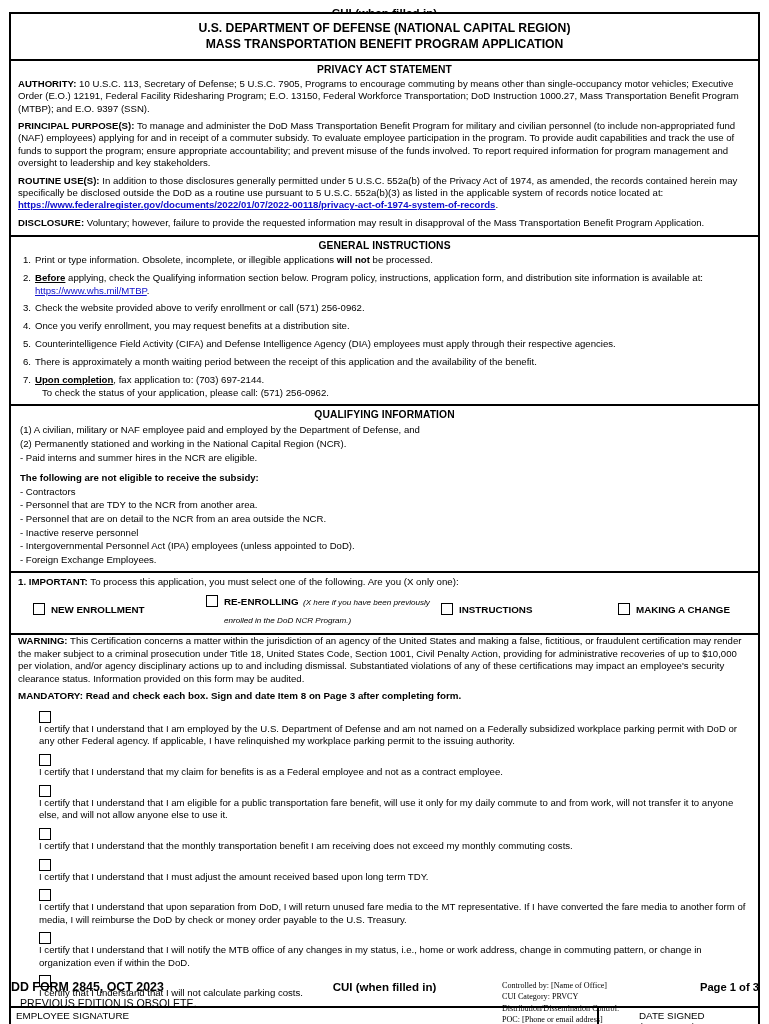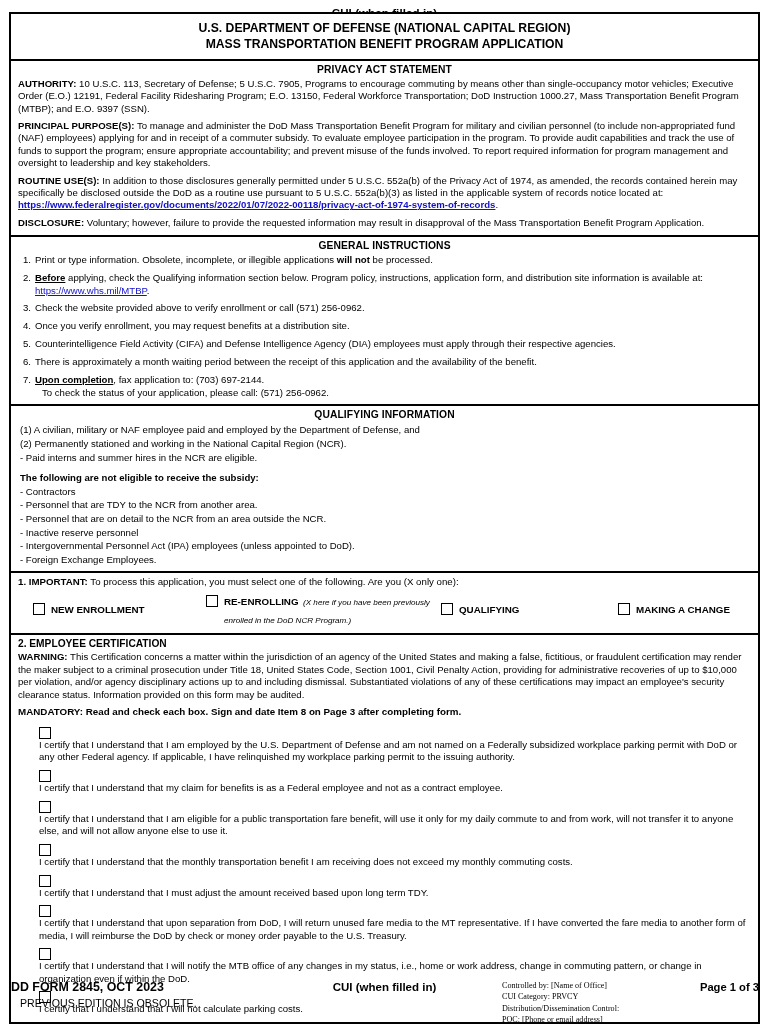--- a/index.html
+++ b/index.html
@@ -330,33 +330,32 @@
       <div class="choice c2">
         <span class="cb"></span>
         <span>
           <span class="choice-label">RE-ENROLLING</span>
           <span class="choice-note">(X here if you have been previously enrolled in the DoD NCR Program.)</span>
         </span>
       </div>
 
       <div class="choice c3">
         <span class="cb"></span>
-        <span class="choice-label">QUALIFYING</span>
+        <span class="choice-label">INSTRUCTIONS</span>
       </div>
 
       <div class="choice">
         <span class="cb"></span>
         <span class="choice-label">MAKING A CHANGE</span>
       </div>
 
     </div>
   </div>
 
   <div class="band">
-    <div class="item2-head">2. EMPLOYEE CERTIFICATION</div>
     <div class="warn">
       <p><b>WARNING:</b><span> This Certification concerns a matter within the jurisdiction of an agency of the United States and making a false, fictitious, or fraudulent certification may render the maker subject to a criminal prosecution under Title 18, United States Code, Section 1001, Civil Penalty Action, providing for administrative recoveries of up to $10,000 per violation, and/or agency disciplinary actions up to and including dismissal. Substantiated violations of any of these certifications may impact an employee's security clearance status. Information provided on this form may be audited.</span></p>
       <p class="mandatory">MANDATORY: Read and check each box. Sign and date Item 8 on Page 3 after completing form.</p>
     </div>
 
     <div class="cert-list">
       <div class="cert-item">
         <span class="cb"></span>
         <span class="cert-txt">I certify that I understand that I am employed by the U.S. Department of Defense and am not named on a Federally subsidized workplace parking permit with DoD or any other Federal agency. If applicable, I have relinquished my workplace parking permit to the issuing authority.</span>
       </div>

